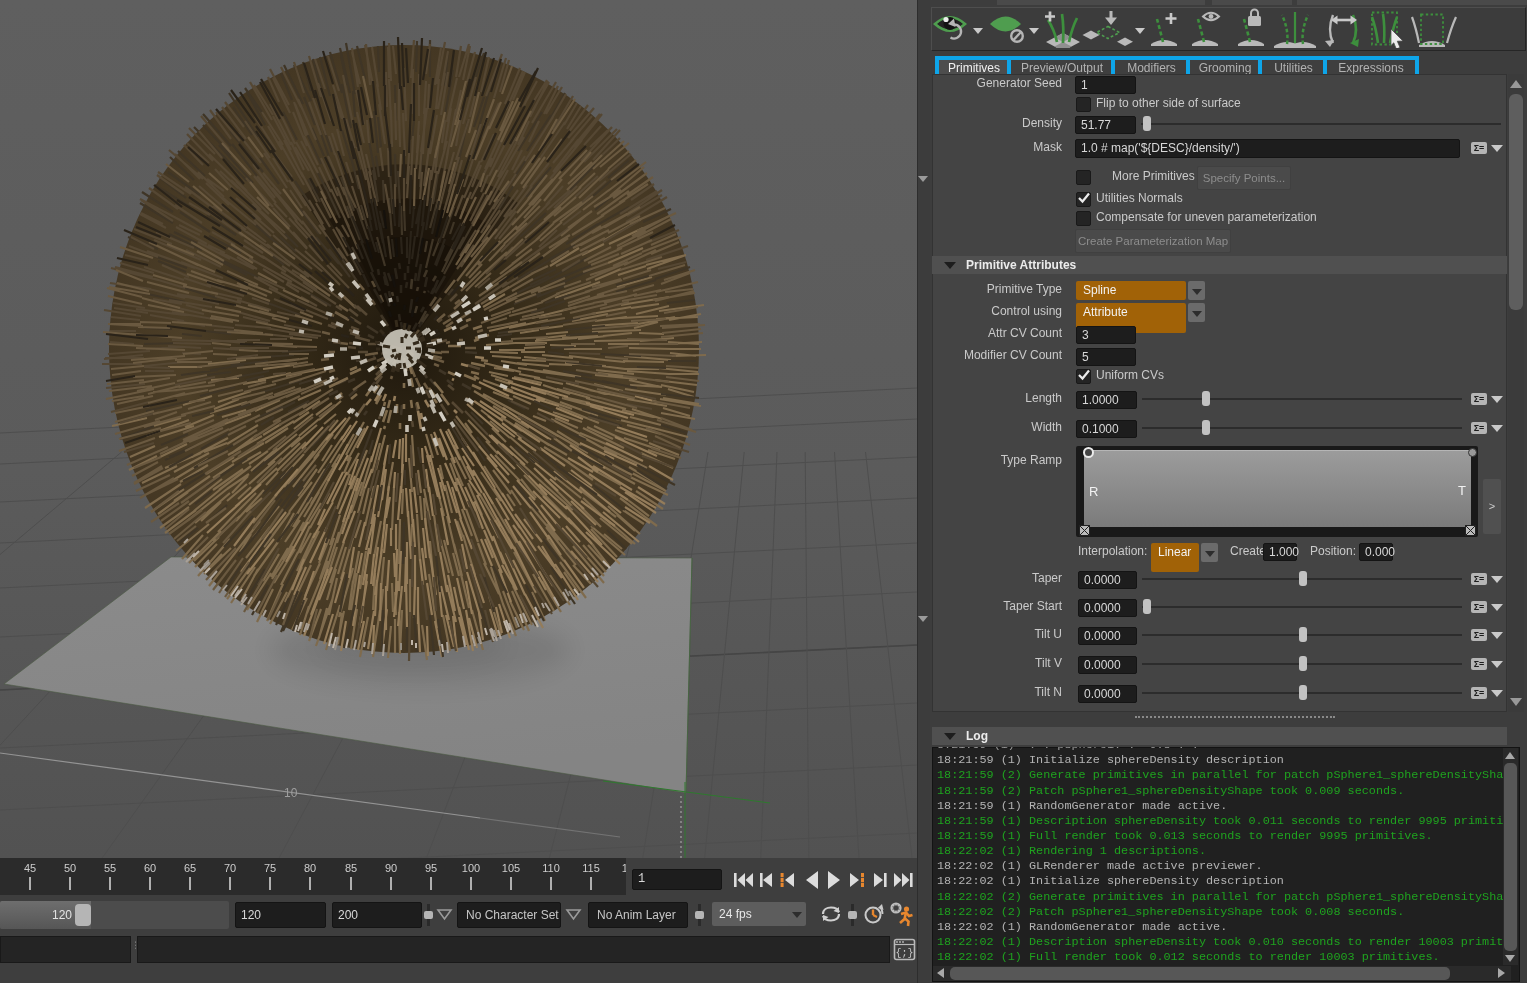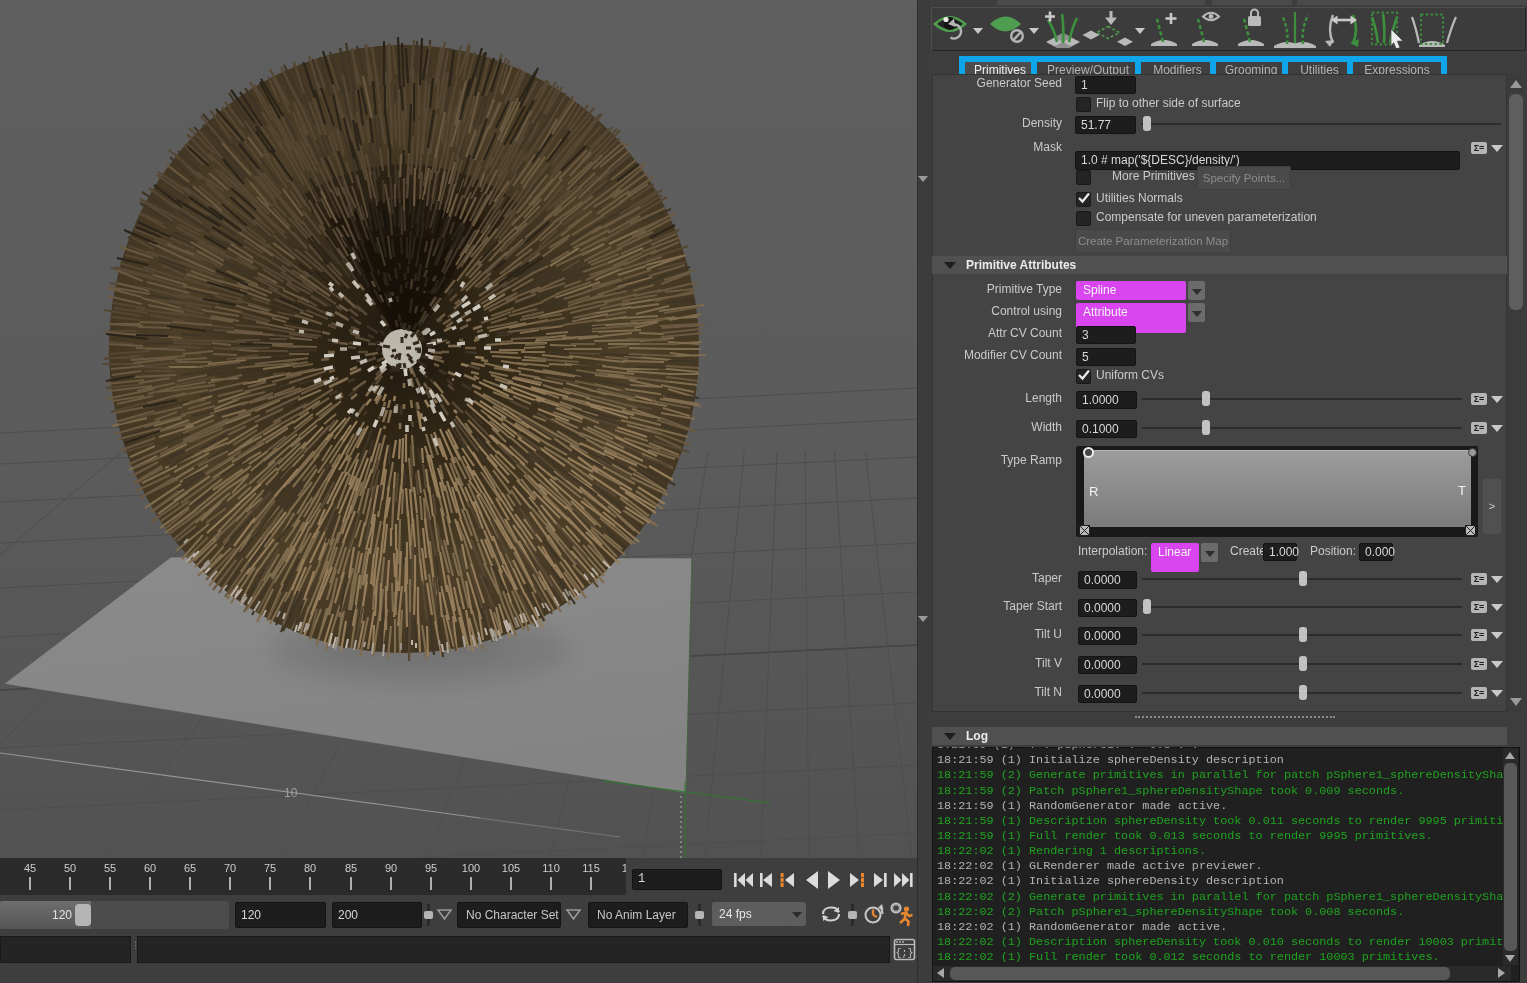--- a/index.html
+++ b/index.html
@@ -2,35 +2,35 @@
 <html><head><meta charset="utf-8"><style>
 html,body{margin:0;padding:0;background:#3e3e3e;}
 #root{position:relative;width:1527px;height:983px;overflow:hidden;background:#3e3e3e;
  font-family:"Liberation Sans",sans-serif;}
 .abs{position:absolute;}
 .lab{position:absolute;color:#cacaca;font-size:12px;line-height:17px;text-align:right;white-space:nowrap;}
 .inp{position:absolute;background:#1d1d1d;border:1px solid #141414;border-radius:2px;
  color:#d8d8d8;font-size:12px;line-height:15px;padding:0 0 0 5px;white-space:nowrap;}
 .cb{position:absolute;width:13px;height:13px;background:#242424;border:1px solid #191919;border-radius:2px;}
 .cblab{position:absolute;color:#cacaca;font-size:12px;white-space:nowrap;}
-.ddl{position:absolute;background:#d946ef;border-radius:2px;color:#f2f2f2;font-size:12px;
+.ddl{position:absolute;background:#a16207;border-radius:2px;color:#f2f2f2;font-size:12px;
  padding-left:7px;white-space:nowrap;}
 .ddb{position:absolute;background:#6b6b6b;border-radius:2px;}
 .ddb:before{content:"";position:absolute;left:50%;top:50%;margin:-2px 0 0 -5px;
  border-left:5px solid transparent;border-right:5px solid transparent;border-top:6px solid #2d2d2d;}
 .btnd{position:absolute;background:#4a4a4a;border:1px solid #404040;border-radius:2px;
  color:#8d8d8d;font-size:11.5px;text-align:center;}
 .track{position:absolute;height:2px;background:#2c2c2c;}
 .hdl{position:absolute;width:8px;height:15px;background:#c2c2c2;border-radius:3px;}
 .sig{position:absolute;width:16px;height:12px;background:#b5b5b5;border-radius:2px;
  color:#1d1d1d;font-size:9px;font-weight:bold;text-align:center;line-height:12px;}
 .dda{position:absolute;width:0;height:0;border-left:6px solid transparent;
  border-right:6px solid transparent;border-top:7px solid #c9c9c9;}
-.tab{position:absolute;top:56px;height:17px;background:#3f3f3f;border:6px solid #0ea5e9;
- color:#b2b2b2;font-size:12px;text-align:center;line-height:17px;margin-left:24px;}
+.tab{position:absolute;top:56px;height:17px;background:#3f3f3f;border:4px solid #0ea5e9;
+ color:#b2b2b2;font-size:12px;text-align:center;line-height:17px;}
 .sechdr{position:absolute;left:932px;width:575px;height:18px;background:#505050;
  color:#ececec;font-size:12px;font-weight:bold;line-height:18px;}
 .tri{position:absolute;width:0;height:0;border-left:6px solid transparent;
  border-right:6px solid transparent;border-top:7px solid #1d1d1d;}
 .num{position:absolute;color:#cdcdcd;font-size:11px;top:862px;width:30px;text-align:center;}
 .tick{position:absolute;top:877px;width:2px;height:13px;background:#b0b0b0;}
 .mono{font-family:"Liberation Mono",monospace;}
 </style></head><body>
 <div id="root">
 <svg id="vp" width="917" height="858" viewBox="0 0 917 858" style="position:absolute;left:0;top:0">
@@ -361,21 +361,21 @@
     <div class="abs" style="left:1509px;top:94px;width:14px;height:216px;background:#5e5e5e;border-radius:6px;"></div>
     <div class="lab" style="right:465px;top:75px;">Generator Seed</div>
     <div class="inp" style="left:1075px;top:76px;width:54px;height:16px;line-height:16px;">1</div>
     <div class="cb" style="left:1076px;top:97px;"></div>
     <div class="cblab" style="left:1096px;top:96px;">Flip to other side of surface</div>
     <div class="lab" style="right:465px;top:115px;">Density</div>
     <div class="inp" style="left:1075px;top:116px;width:54px;height:16px;line-height:16px;">51.77</div>
     <div class="track" style="left:1141px;top:123px;width:360px;"></div>
     <div class="hdl" style="left:1143px;top:116px;"></div>
     <div class="lab" style="right:465px;top:139px;">Mask</div>
-    <div class="inp" style="left:1075px;top:139px;width:378px;height:17px;line-height:17px;margin-top:12px;">1.0 # map('${DESC}/density/')</div>
+    <div class="inp" style="left:1075px;top:139px;width:378px;height:17px;line-height:17px;">1.0 # map('${DESC}/density/')</div>
     <div class="sig" style="left:1471px;top:142px;">Σ=</div>
     <div class="dda" style="left:1491px;top:145px;"></div>
     <div class="cb" style="left:1076px;top:170px;"></div>
     <div class="cblab" style="left:1096px;top:169px;margin-left:16px;">More Primitives at</div>
     <div class="btnd" style="left:1197px;top:166px;width:92px;height:22px;line-height:22px;">Specify Points...</div>
     <div class="cb" style="left:1076px;top:192px;"></div>
     <svg class="abs" style="left:1076px;top:190px" width="16" height="16">
       <path d="M3 8L6.5 11.5L13 3.5" stroke="#ececec" stroke-width="2.2" fill="none"></path>
     </svg>
     <div class="cblab" style="left:1096px;top:191px;">Utilities Normals</div>

